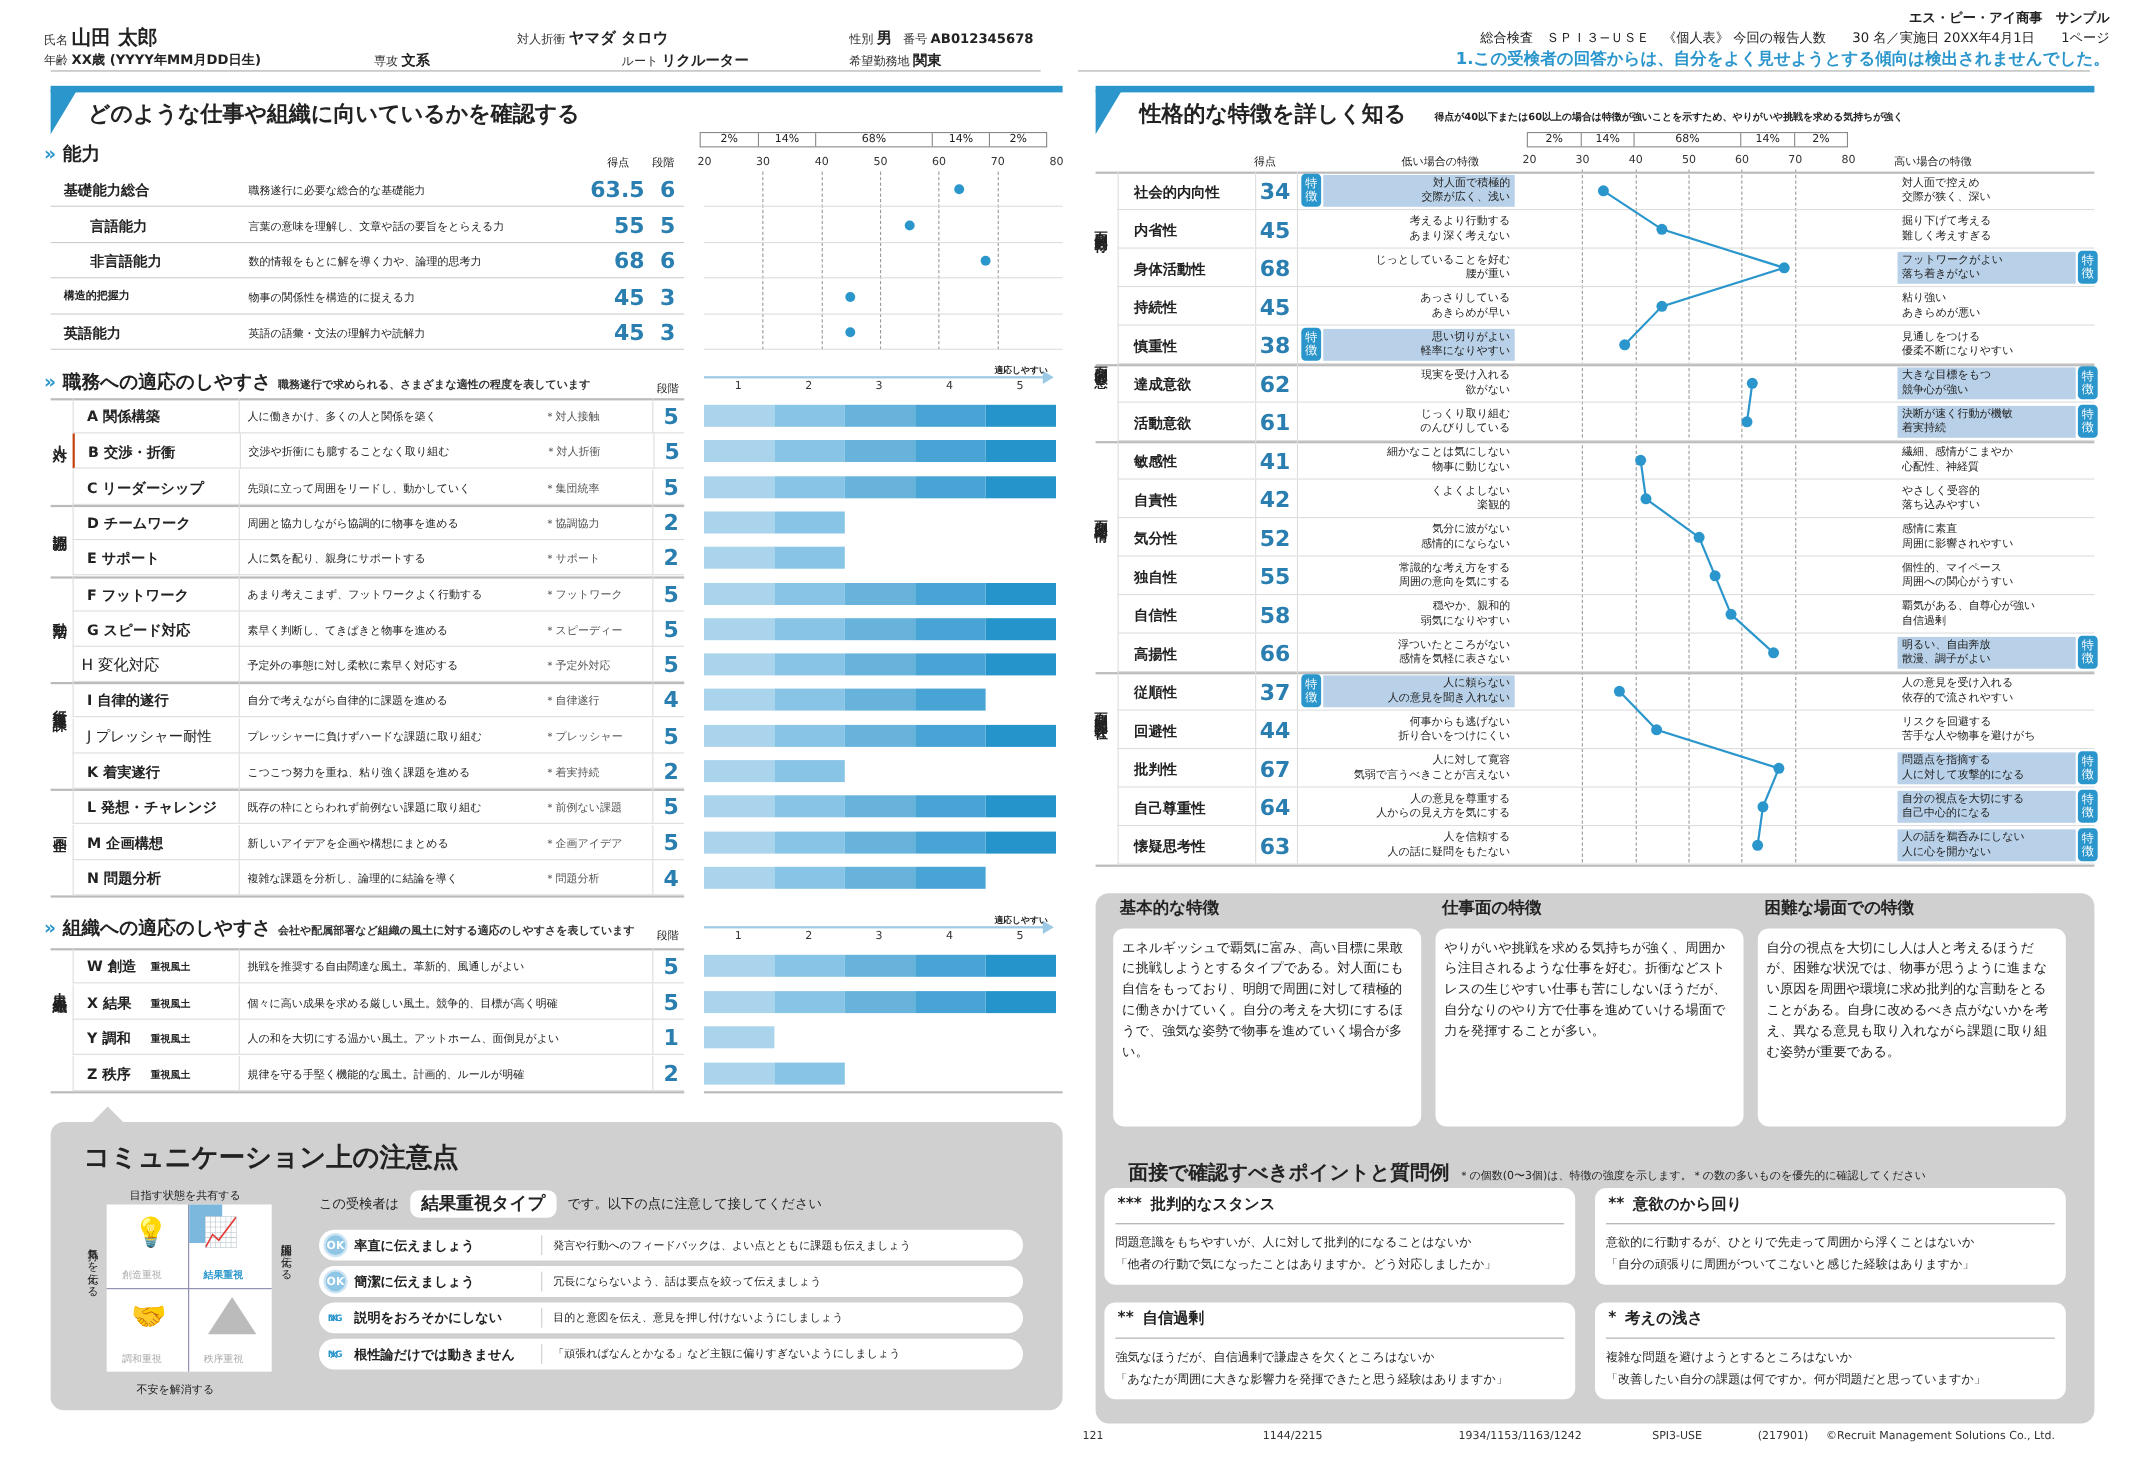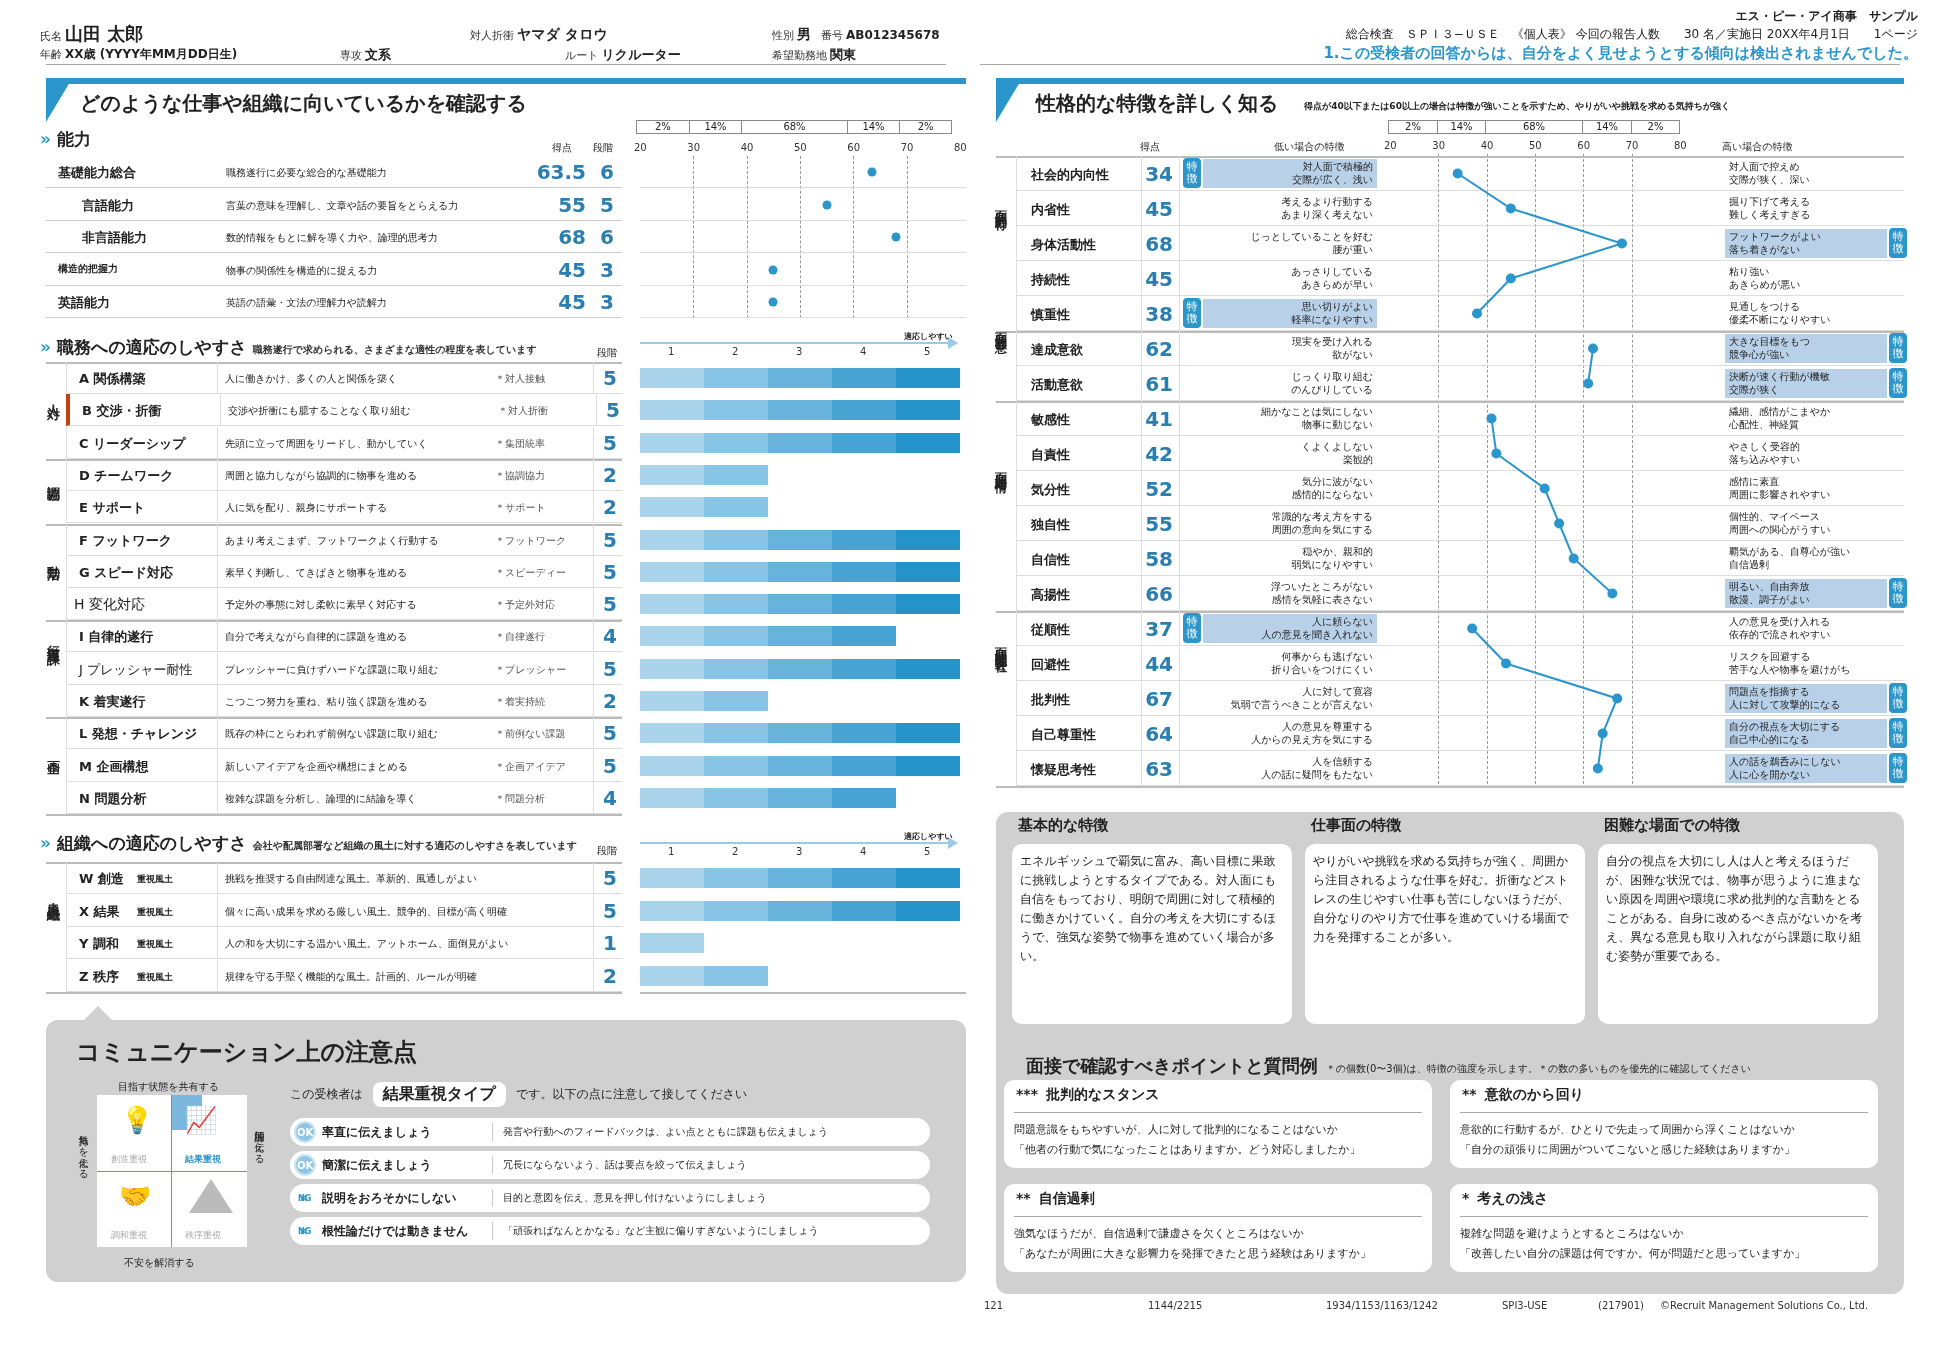--- a/index.html
+++ b/index.html
@@ -160,21 +160,21 @@
     <div class="abs" style="left:526px;top:0;height:32px;border-left:1px solid #ddd"></div>
     <div class="score" style="left:530px;top:4px;width:20px">5</div>
   </div>
     <div class="bar" style="left:640px;top:368px">
       <span class="c1"></span>
       <span class="c2"></span>
       <span class="c3"></span>
       <span class="c4"></span>
       <span class="c5"></span>
     </div>
-    <div class="abs" style="left:66px;top:394.3px;width:556px;height:32px;border-bottom:1px solid #ddd;border-left:4px solid #c2410c">
+    <div class="abs" style="left:66px;top:394.3px;width:556px;height:32px;border-bottom:1px solid #ddd;border-left:2px solid #c2410c">
     <div class="abs" style="left:12px;top:8px;font-size:13px;font-weight:bold">B 交渉・折衝</div>
     <div class="abs" style="left:150px;top:0;height:32px;border-left:1px solid #ddd"></div>
     <div class="abs" style="left:158px;top:10px;font-size:10px">交渉や折衝にも臆することなく取り組む</div>
     <div class="abs" style="left:428px;top:10px;font-size:10px;color:#555">＊対人折衝</div>
     <div class="abs" style="left:526px;top:0;height:32px;border-left:1px solid #ddd"></div>
     <div class="score" style="left:530px;top:4px;width:20px">5</div>
   </div>
     <div class="bar" style="left:640px;top:400.3px">
       <span class="c1"></span>
       <span class="c2"></span>
@@ -605,21 +605,21 @@
   </div>
     <div class="abs" style="left:1016px;top:366px;width:888px;height:35px;border-bottom:1px solid #ddd;border-left:1px solid #ddd">
     <div class="abs" style="left:14px;top:10px;font-size:13px;font-weight:bold">活動意欲</div>
     <div class="abs" style="left:124px;top:0;height:100%;border-left:1px solid #ddd"></div>
     <div class="score" style="left:126px;top:6px;width:30px">61</div>
     <div class="abs" style="left:162px;top:0;height:100%;border-left:1px solid #ddd"></div>
 
     <div class="abs " style="left:186px;top:3px;width:174px;height:29px;text-align:right;font-size:10px;line-height:13px;padding:1px 4px;white-space:pre-line">じっくり取り組む
 のんびりしている</div>
     <div class="abs hl" style="left:708px;top:3px;width:162px;height:29px;font-size:10px;line-height:13px;padding:1px 4px;white-space:pre-line">決断が速く行動が機敏
-交際が狭く</div>
+着実持続</div>
     <div class="tokucho" style="left:872px;top:2px">
         <span>特</span>
         <span>徴</span>
       </div>
   </div>
     <div class="abs" style="left:1016px;top:401px;width:888px;height:35px;border-bottom:1px solid #ddd;border-left:1px solid #ddd">
     <div class="abs" style="left:14px;top:10px;font-size:13px;font-weight:bold">敏感性</div>
     <div class="abs" style="left:124px;top:0;height:100%;border-left:1px solid #ddd"></div>
     <div class="score" style="left:126px;top:6px;width:30px">41</div>
     <div class="abs" style="left:162px;top:0;height:100%;border-left:1px solid #ddd"></div>

